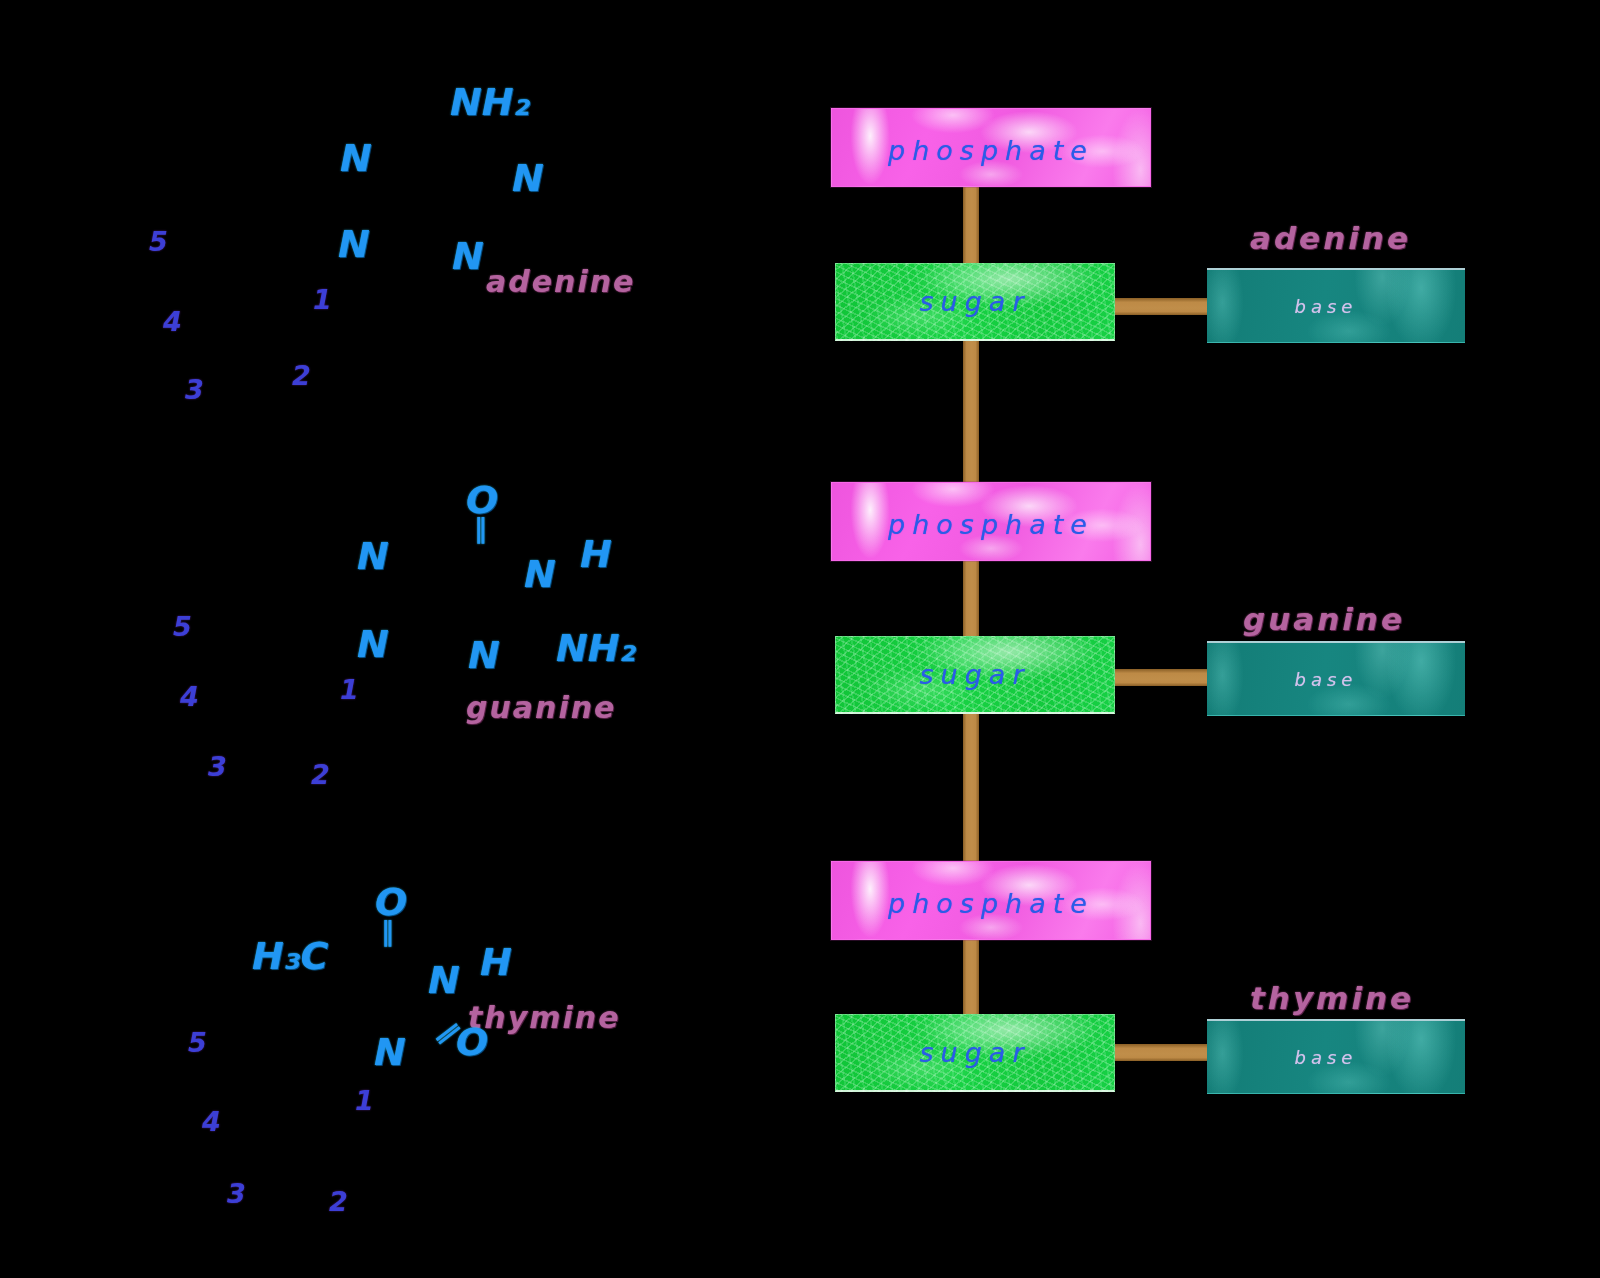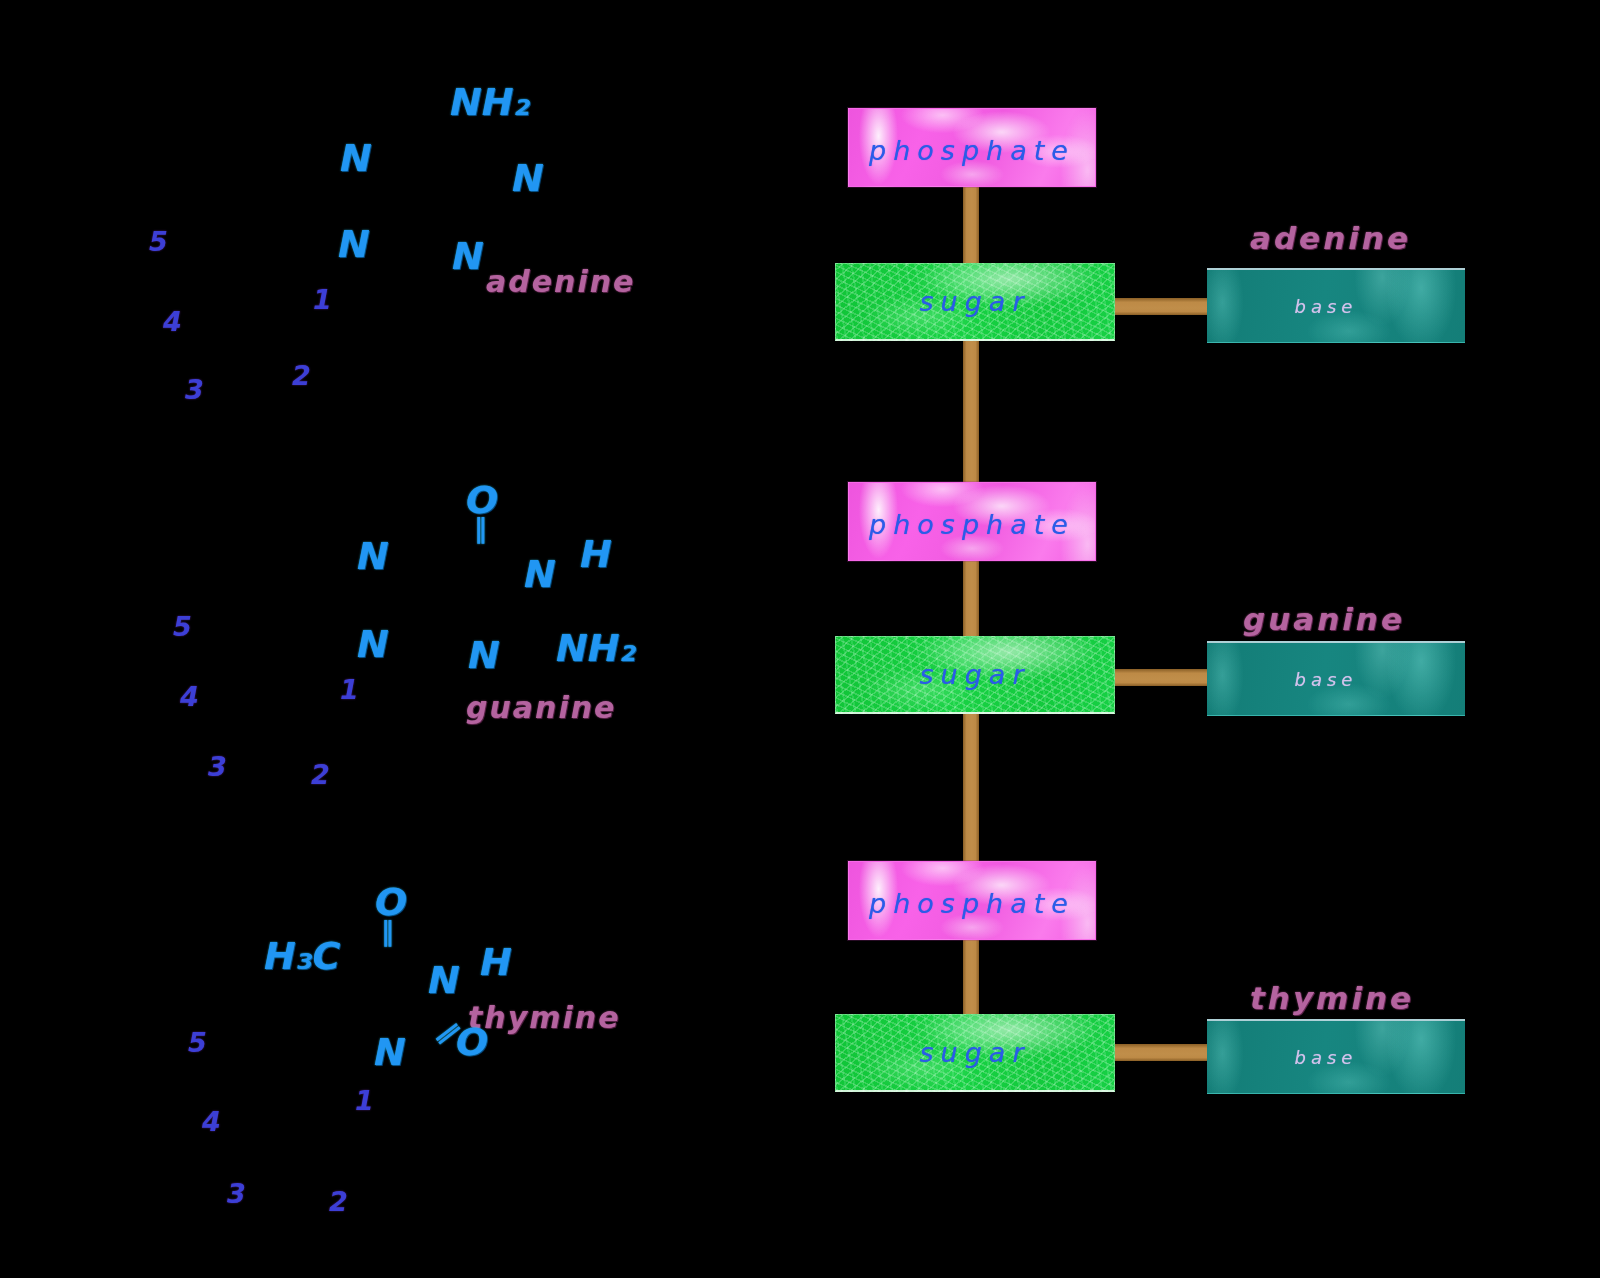--- a/index.html
+++ b/index.html
@@ -15,21 +15,21 @@
   .hconn{
     position:absolute;left:1100px;width:114px;height:17px;z-index:1;
     background:linear-gradient(180deg,#8a5f26 0,#bd8a46 25%,#c08e4a 60%,#bd8a46 80%,#8a5f26 100%);
   }
   
   .box{
     position:absolute;display:flex;align-items:center;justify-content:center;z-index:2;
     box-sizing:border-box;
   }
   .phosphate{
-    left:848px;width:248px;height:79px;
+    left:831px;width:320px;height:79px;
     border:1px solid rgba(250,110,235,.7);
     box-shadow:0 0 0 1px rgba(150,40,140,.25);
     background:
       radial-gradient(ellipse 28px 70px at 12% 35%, rgba(255,255,255,.9), rgba(255,255,255,0) 70%),
       radial-gradient(ellipse 60px 26px at 38% 8%, rgba(255,255,255,.6), rgba(255,255,255,0) 70%),
       radial-gradient(ellipse 70px 30px at 62% 30%, rgba(255,255,255,.75), rgba(255,255,255,0) 70%),
       radial-gradient(ellipse 60px 24px at 85% 55%, rgba(255,255,255,.5), rgba(255,255,255,0) 70%),
       radial-gradient(ellipse 46px 20px at 50% 85%, rgba(255,255,255,.45), rgba(255,255,255,0) 70%),
       radial-gradient(ellipse 40px 90px at 97% 80%, rgba(255,255,255,.55), rgba(255,255,255,0) 70%),
       linear-gradient(115deg,#ee55de 0%,#f862e8 30%,#f05ae0 55%,#fa7bec 80%,#f25ce2 100%);
@@ -160,21 +160,21 @@
       <span class="g slabel" style="left: 466px; top: 698px;">guanine</span>
       <span class="g num" style="left: 173px; top: 618px;">5</span>
       <span class="g num" style="left: 340px; top: 681px;">1</span>
       <span class="g num" style="left: 180px; top: 688px;">4</span>
       <span class="g num" style="left: 208px; top: 758px;">3</span>
       <span class="g num" style="left: 311px; top: 766px;">2</span>
     </div>
   <div class="layer">
       <span class="g atom" style="left: 375px; top: 890px;">O</span>
       <span class="g bond" style="left: 381px; top: 923px;">‖</span>
-      <span class="g atom" style="left: 264px; top: 944px;">H₃C</span>
+      <span class="g atom" style="left: 252px; top: 944px;">H₃C</span>
       <span class="g atom" style="left: 480px; top: 950px;">H</span>
       <span class="g atom" style="left: 428px; top: 968px;">N</span>
       <span class="g slabel" style="left: 468px; top: 1008px;">thymine</span>
       <span class="g bond" style="left: 443px; top: 1024px; transform: rotate(52deg);">‖</span>
       <span class="g atom" style="left: 456px; top: 1030px;">O</span>
       <span class="g atom" style="left: 374px; top: 1040px;">N</span>
       <span class="g num" style="left: 188px; top: 1034px;">5</span>
       <span class="g num" style="left: 355px; top: 1092px;">1</span>
       <span class="g num" style="left: 202px; top: 1113px;">4</span>
       <span class="g num" style="left: 227px; top: 1185px;">3</span>

